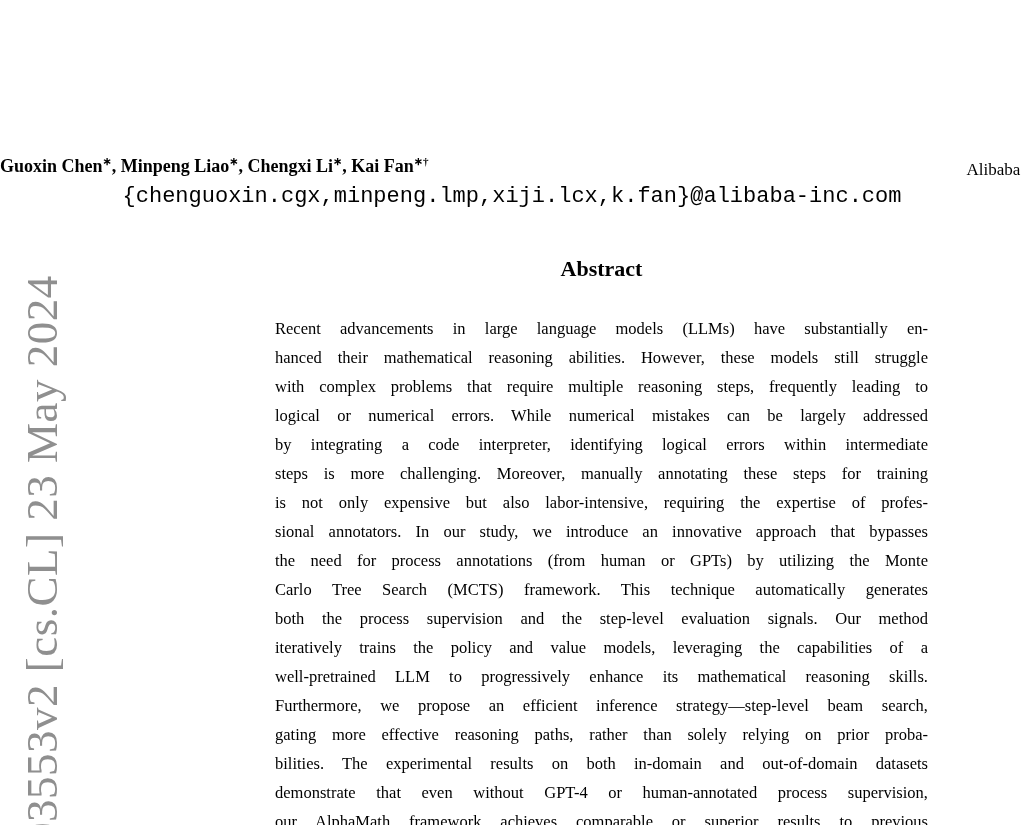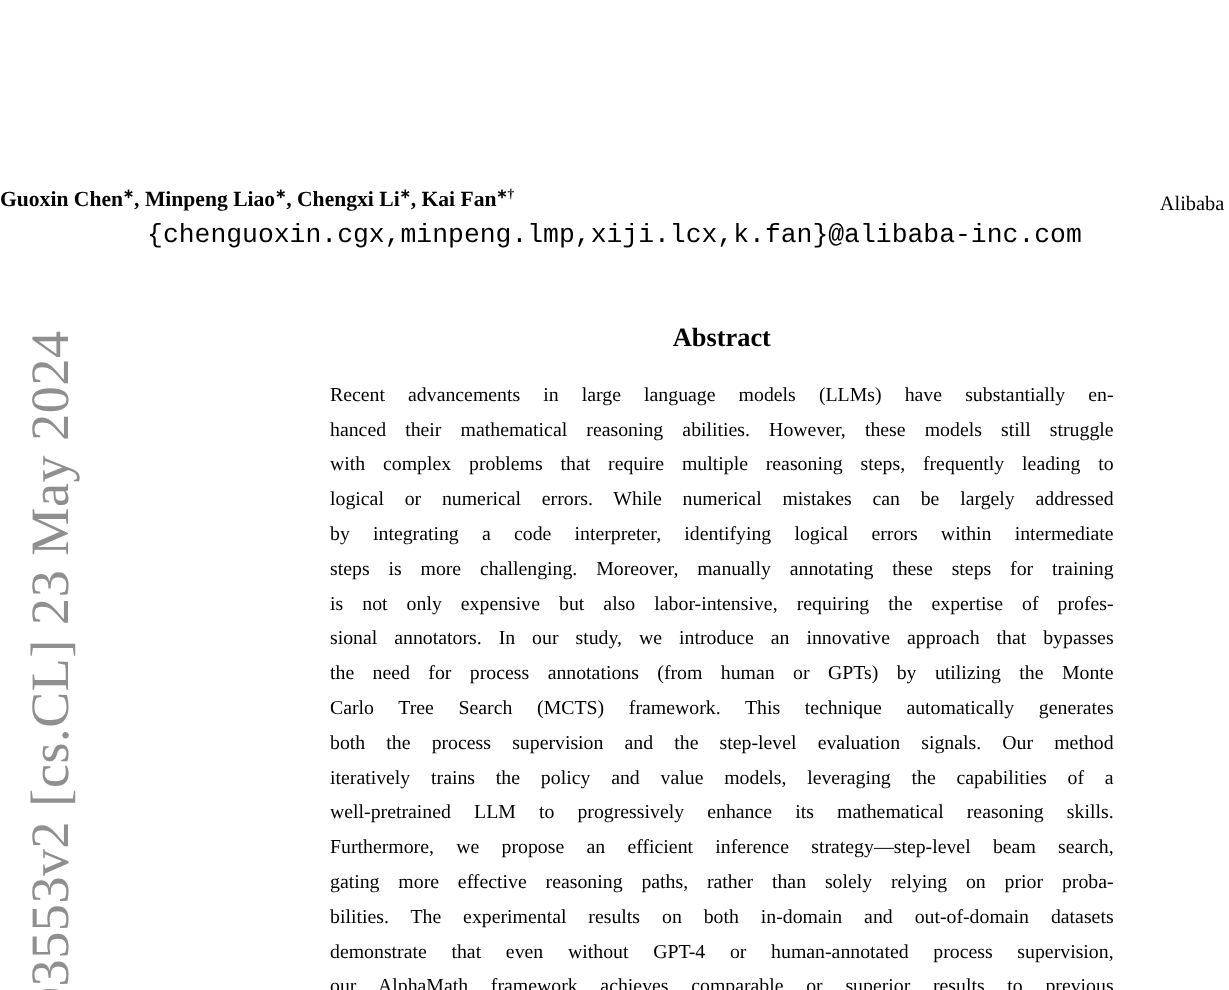--- a/index.html
+++ b/index.html
@@ -64,21 +64,21 @@
     position: absolute;
     top: 184px;
     left: 0;
     width: 100%;
     text-align: center;
     font-family: "Liberation Mono", monospace;
     font-size: 22px;
   }
   .abstract-heading {
     position: absolute;
-    top: 268px;
+    top: 256px;
     left: 275px;
     width: 653px;
     margin: 0;
     text-align: center;
     font-size: 22px;
     font-weight: bold;
   }
   .abstract-body {
     position: absolute;
     top: 314px;

